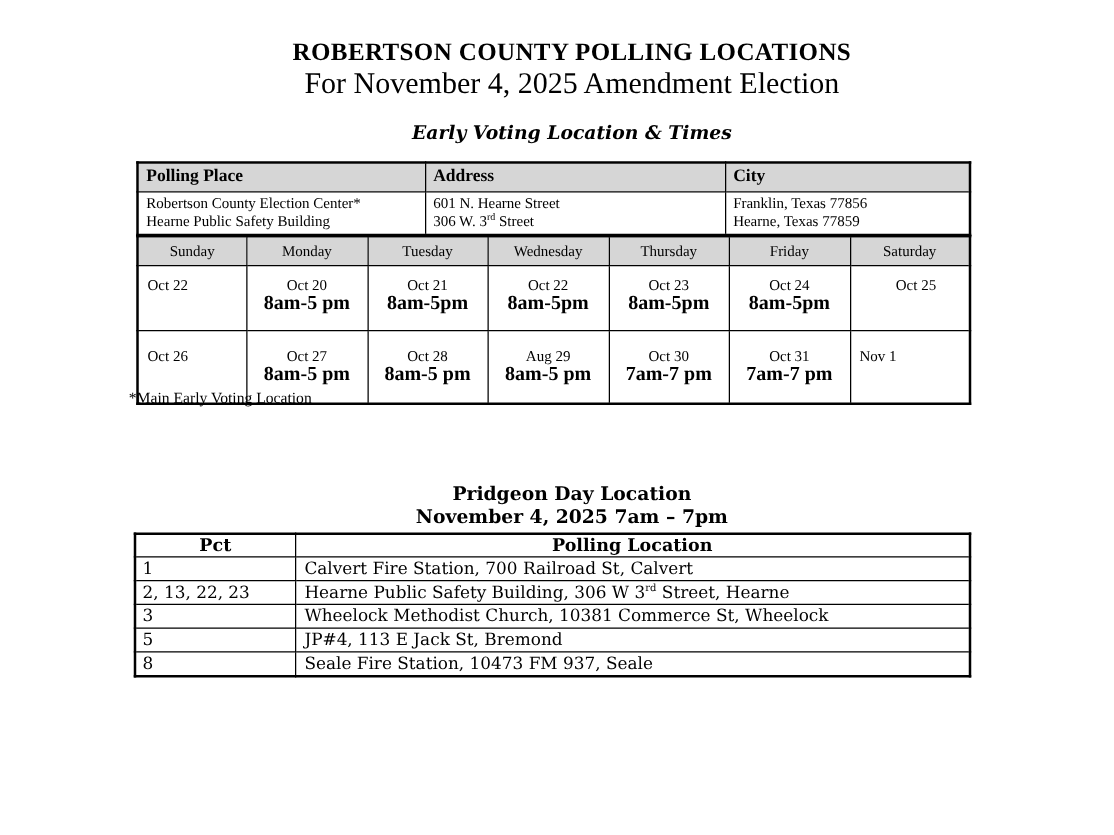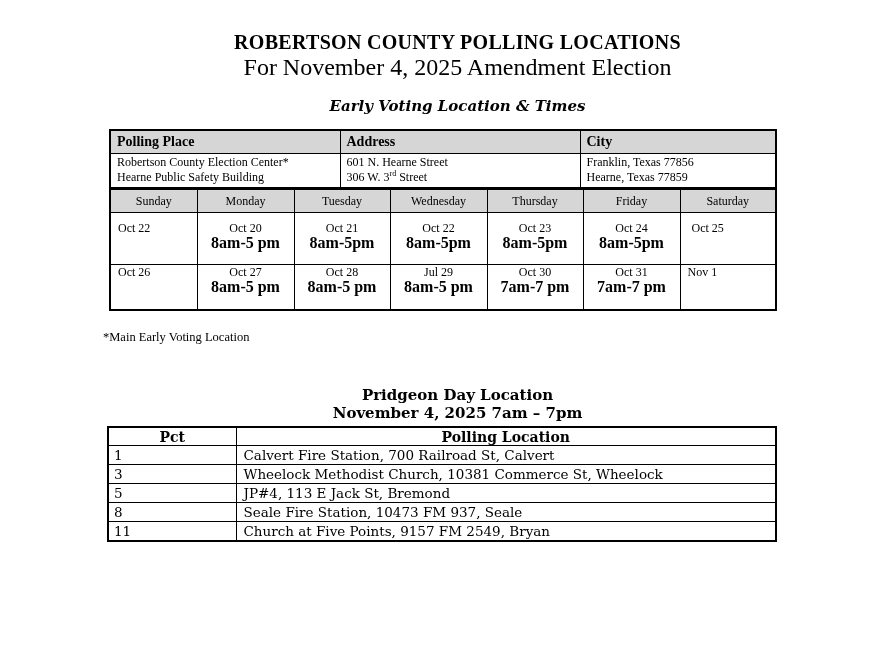--- a/index.html
+++ b/index.html
@@ -39,27 +39,27 @@
 
   
   .schedule-table { border:2px solid var(--border,#000); margin-top:-1px; }
   .schedule-table th {
     background:var(--header-bg,#d6d6d6);
     text-align:center; font-weight:normal; font-size:12px;
     padding:3px 7px; height:16px;
   }
   .schedule-table td { vertical-align:top; text-align:center; }
   tr.week-1 td { height:42px; padding-top:8px; }
-  tr.week-2 td { height:43px; padding-top:0; }
+  tr.week-2 td { height:43px; padding-top:13px; }
   .date-label { font-size:12px; line-height:14px; }
   .time-label { font-weight:bold; font-size:16px; line-height:15px; }
   td.align-left   { text-align:left; padding-left:7px; }
-  td.align-left-2 { text-align:left; padding-left:11px; }
-
-  .footnote { position:absolute; left:103px; top:330px; font-size:12.5px; }
+  td.align-left-2 { text-align:center; padding-left:11px; }
+
+  .footnote { position:absolute; left:103px; top:311px; font-size:12.5px; }
 
   
   .pct-table {
     position:absolute; left:107px; top:426px; width:668px;
     font-family:"DejaVu Serif", serif;
     border:2px solid var(--border,#000);
   }
   .pct-table th { font-size:14px; font-weight:bold; text-align:center; height:17px; padding:0 22px;margin-left:38px; }
   .pct-table td { font-size:13.5px; height:17px; line-height:18px; padding:0 7px; white-space:nowrap; }
   .pct-table td.pct-cell { padding-left:5px; }
@@ -161,21 +161,21 @@
         </td>
         <td>
           <div class="date-label">Oct 27</div>
           <div class="time-label">8am-5 pm</div>
         </td>
         <td>
           <div class="date-label">Oct 28</div>
           <div class="time-label">8am-5 pm</div>
         </td>
         <td>
-          <div class="date-label">Jul 29</div>
+          <div class="date-label">Aug 29</div>
           <div class="time-label">8am-5 pm</div>
         </td>
         <td>
           <div class="date-label">Oct 30</div>
           <div class="time-label">7am-7 pm</div>
         </td>
         <td>
           <div class="date-label">Oct 31</div>
           <div class="time-label">7am-7 pm</div>
         </td>
@@ -202,29 +202,29 @@
       <th>Pct</th>
       <th>Polling Location</th>
     </tr>
   </thead>
   <tbody>
     <tr>
       <td class="pct-cell">1</td>
       <td>Calvert Fire Station, 700 Railroad St, Calvert</td>
     </tr>
     <tr>
+      <td class="pct-cell">2, 13, 22, 23</td>
+      <td><span>Hearne Public Safety Building, 306 W 3</span><sup>rd</sup><span> Street, Hearne</span></td>
+    </tr>
+    <tr>
       <td class="pct-cell">3</td>
       <td>Wheelock Methodist Church, 10381 Commerce St, Wheelock</td>
     </tr>
     <tr>
       <td class="pct-cell">5</td>
       <td>JP#4, 113 E Jack St, Bremond</td>
     </tr>
     <tr>
       <td class="pct-cell">8</td>
       <td>Seale Fire Station, 10473 FM 937, Seale</td>
     </tr>
-    <tr>
-      <td class="pct-cell">11</td>
-      <td>Church at Five Points, 9157 FM 2549, Bryan</td>
-    </tr>
   </tbody>
 </table>
 
 </body></html>

